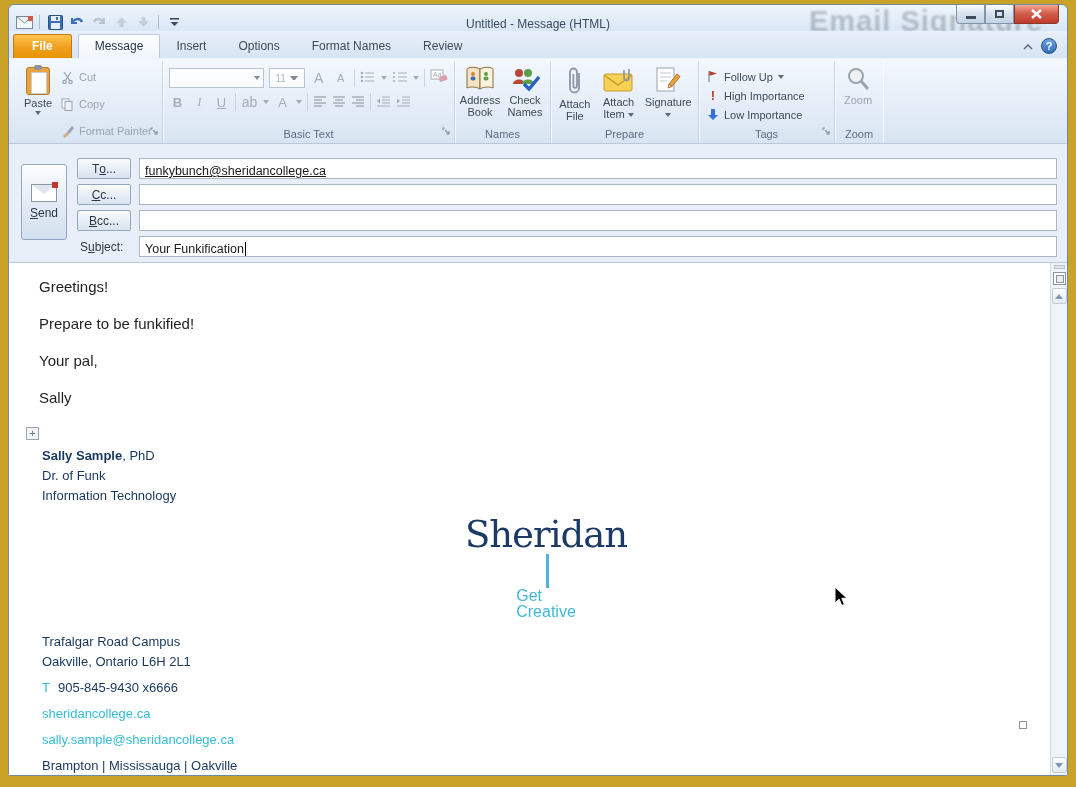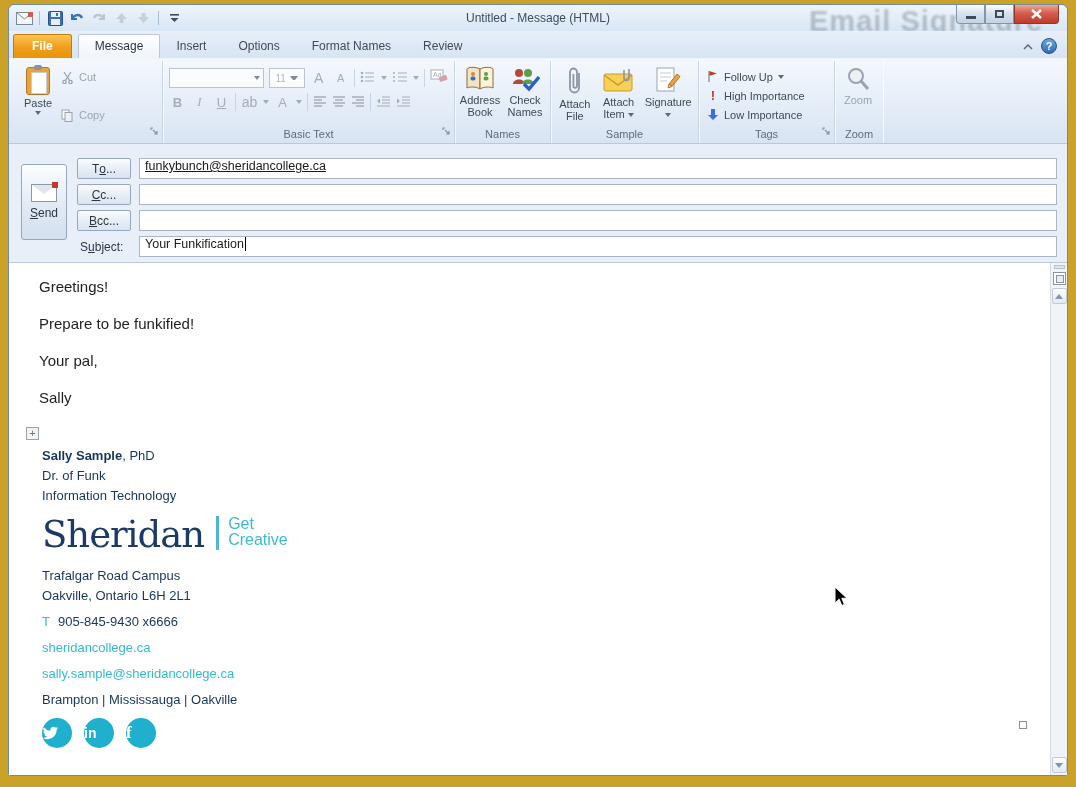--- a/index.html
+++ b/index.html
@@ -6,21 +6,21 @@
   html,body { width:1076px; height:787px; }
   body { font-family:"Liberation Sans", sans-serif; overflow:hidden; }
   .screen { position:relative; width:1076px; height:787px; background:#c9a227; }
 
   
   .window { position:absolute; left:8px; top:4px; width:1060px; height:772px;
     background:#bfd4e9; border:1px solid #6f8aa5; border-radius:6px 6px 3px 3px;
     box-shadow:inset 0 0 0 1px rgba(255,255,255,.65); display:flex; flex-direction:column; }
 
   
-  .titlebar { position:relative; height:26px; display:flex; align-items:center;
+  .titlebar { position:relative; height:26px; display:flex; align-items:flex-end;
     background:linear-gradient(#eef5fc,#d8e6f5); border-radius:6px 6px 0 0; padding:0 6px; }
   .wm-title { position:absolute; left:800px; top:0px; font-size:29px; font-weight:bold;
     color:#6a6f75; opacity:.38; letter-spacing:1px; white-space:nowrap; filter:blur(1.2px); z-index:0; }
   .qat { display:flex; align-items:center; gap:4px; z-index:1; }
   .qat .sep { width:1px; height:14px; background:#a9bed2; margin:0 2px; }
   .qat .qbtn { width:18px; height:18px; display:flex; align-items:center; justify-content:center; }
   .dis { opacity:.4; }
   .title { position:absolute; left:0; right:0; text-align:center; font-size:12px; color:#3d4b5c; z-index:0; }
   .win-controls { position:absolute; right:8px; top:0; display:flex; z-index:2; }
   .wc { width:29px; height:19px; border:1px solid #8296ab; border-top:none; display:flex;
@@ -59,21 +59,21 @@
   .caret { display:inline-block; width:0; height:0; border-left:3px solid transparent;
     border-right:3px solid transparent; border-top:4px solid #5a6a7d; vertical-align:middle; }
   .gray { color:#9aa5b1; }
   
   .g-clip { width:150px; }
   .pastewrap { width:46px; display:flex; flex-direction:column; align-items:center; padding-top:4px; gap:2px;
     font-size:11px; color:#3e4a59; }
   .clipicon { width:24px; height:28px; background:#e8a33d; border:1px solid #b5762a; border-radius:3px; position:relative; }
   .clipicon::before { content:""; position:absolute; left:4px; top:4px; width:14px; height:20px; background:#fff; border:1px solid #c9cdd2; }
   .clipicon::after { content:""; position:absolute; left:7px; top:-3px; width:8px; height:5px; background:#8d9199; border-radius:2px; }
-  .smallbtns { display:flex; flex-direction:column; gap:20px; padding-top:5px; }
+  .smallbtns { display:flex; flex-direction:column; gap:9px; padding-top:5px; }
   .smallbtn { display:flex; align-items:center; gap:5px; font-size:11px; height:18px; }
   
   .g-bt { width:292px; }
   .btrows { display:flex; flex-direction:column; gap:5px; padding:5px 4px 0; width:100%; }
   .btrow { display:flex; align-items:center; gap:5px; }
   .combo { height:20px; border:1px solid #aab6c4; background:#fff; display:flex; align-items:center;
     justify-content:flex-end; padding:0 3px; opacity:.75; }
   .fontbox { width:96px; } .sizebox { width:36px; font-size:10px; color:#9aa5b1; }
   .sizebox span { margin-right:auto; padding-left:2px; }
   .btg { font-size:13px; color:#a6aeb8; width:17px; text-align:center; }
@@ -90,34 +90,34 @@
     align-items:center; justify-content:center; gap:4px; font-size:12px; color:#2b3645; }
   .sendenv { width:26px; height:18px; background:#fff; border:1px solid #8a97a6; position:relative; }
   .sendenv::before { content:""; position:absolute; left:0; top:0; border-left:12px solid transparent;
     border-right:12px solid transparent; border-top:9px solid #dfe6ee; }
   .sendenv::after { content:""; position:absolute; right:-2px; top:-3px; width:6px; height:6px; background:#c0392b; }
   .hrow { position:absolute; left:68px; right:10px; height:21px; display:flex; align-items:center; }
   .fieldbtn { width:54px; height:21px; border:1px solid #94a7bd; border-radius:2px; font-size:12px; color:#2b3645;
     background:linear-gradient(#fbfcfe,#e6edf5 55%,#dae4f0); display:flex; align-items:center; justify-content:center; }
   .u { text-decoration:underline; }
   .hfield { flex:1; margin-left:8px; height:21px; border:1px solid #aab6c4; background:#fff;
-    font-size:12.5px; color:#1a1a1a; display:flex; align-items:flex-start; padding:0 5px; }
+    font-size:12.5px; color:#1a1a1a; display:flex; align-items:flex-end; padding:0 5px; }
   .addr { text-decoration:underline; }
   .subjlabel { width:54px; font-size:12px; color:#2b3645; padding-left:3px; }
   .cursorbar { display:inline-block; width:1px; height:14px; background:#000; margin-left:1px; }
   
   .msgbody { position:relative; flex:1; background:#fff; border-top:1px solid #b9c8da; overflow:hidden; }
   .bodyinner { position:absolute; left:0; top:0; right:17px; bottom:0; padding:16px 0 0 30px; }
   .para { font-size:15px; color:#1f1f1f; margin-bottom:21px; line-height:16px; }
   .anchor { width:13px; height:13px; border:1px solid #9aa3ae; background:#f2f4f6; color:#6a737e;
     font-size:11px; line-height:11px; text-align:center; margin:2px 0 6px -13px; }
   .sig { margin-left:3px; font-size:13px; color:#17365d; }
   .sigline { line-height:20px; }
   .sig .b { font-weight:bold; }
-  .logo { display:flex; align-items:flex-start; margin:10px 0 12px; }
+  .logo { display:flex; align-items:center; margin:10px 0 12px;flex-direction:column; }
   .logoword { font-family:"DejaVu Serif", serif; font-size:37px; color:#1b3a66; letter-spacing:-1px; line-height:38px; }
   .logobar { width:3px; height:34px; background:#4fb4d8; margin:0 9px 0 12px; }
   .logotag { font-size:16px; color:#3fb8d8; line-height:16px; }
   .gap { height:6px; }
   .cyan { color:#33bcd4; }
   .phonerow { line-height:20px; }
   .phonerow .num { color:#17365d; margin-left:8px; }
   .linkline { line-height:20px; margin-top:6px; }
   .socialrow { display:flex; gap:12px; margin-top:8px; }
   .soc { width:30px; height:30px; border-radius:50%; background:#1fb0ce; display:flex; align-items:center; justify-content:flex-start; }
@@ -393,21 +393,21 @@
           <div class="bigbtn" style="width:56px;">
             <svg width="26" height="28" viewBox="0 0 26 28">
                 <rect x="2" y="2" width="17" height="23" fill="#fff" stroke="#9aa3ae"></rect>
                 <path d="M5 7 H16 M5 11 H16 M5 15 H12" stroke="#c0c7ce"></path>
                 <path d="M14 18 L22 8 L25 10.5 L17 20.5 Z" fill="#e8a33d" stroke="#b5762a"></path>
                 <path d="M14 18 L13 22 L17 20.5 Z" fill="#e8cfa5" stroke="#b5762a"></path>
               </svg>
             <span class="lbl"><span>Signature</span><br><span class="caret"></span></span>
           </div>
         </div>
-        <div class="glabel">Sample</div>
+        <div class="glabel">Prepare</div>
       </div>
 
       <div class="group g-tags">
         <div class="gbody">
           <div class="tagcol">
             <div class="tagrow">
               <svg width="12" height="13" viewBox="0 0 12 13">
                   <path d="M2 1 L10 3.5 L2 6 Z" fill="#c0392b"></path>
                   <path d="M2 1 V12" stroke="#8a95a1" stroke-width="1.4"></path>
                 </svg>

